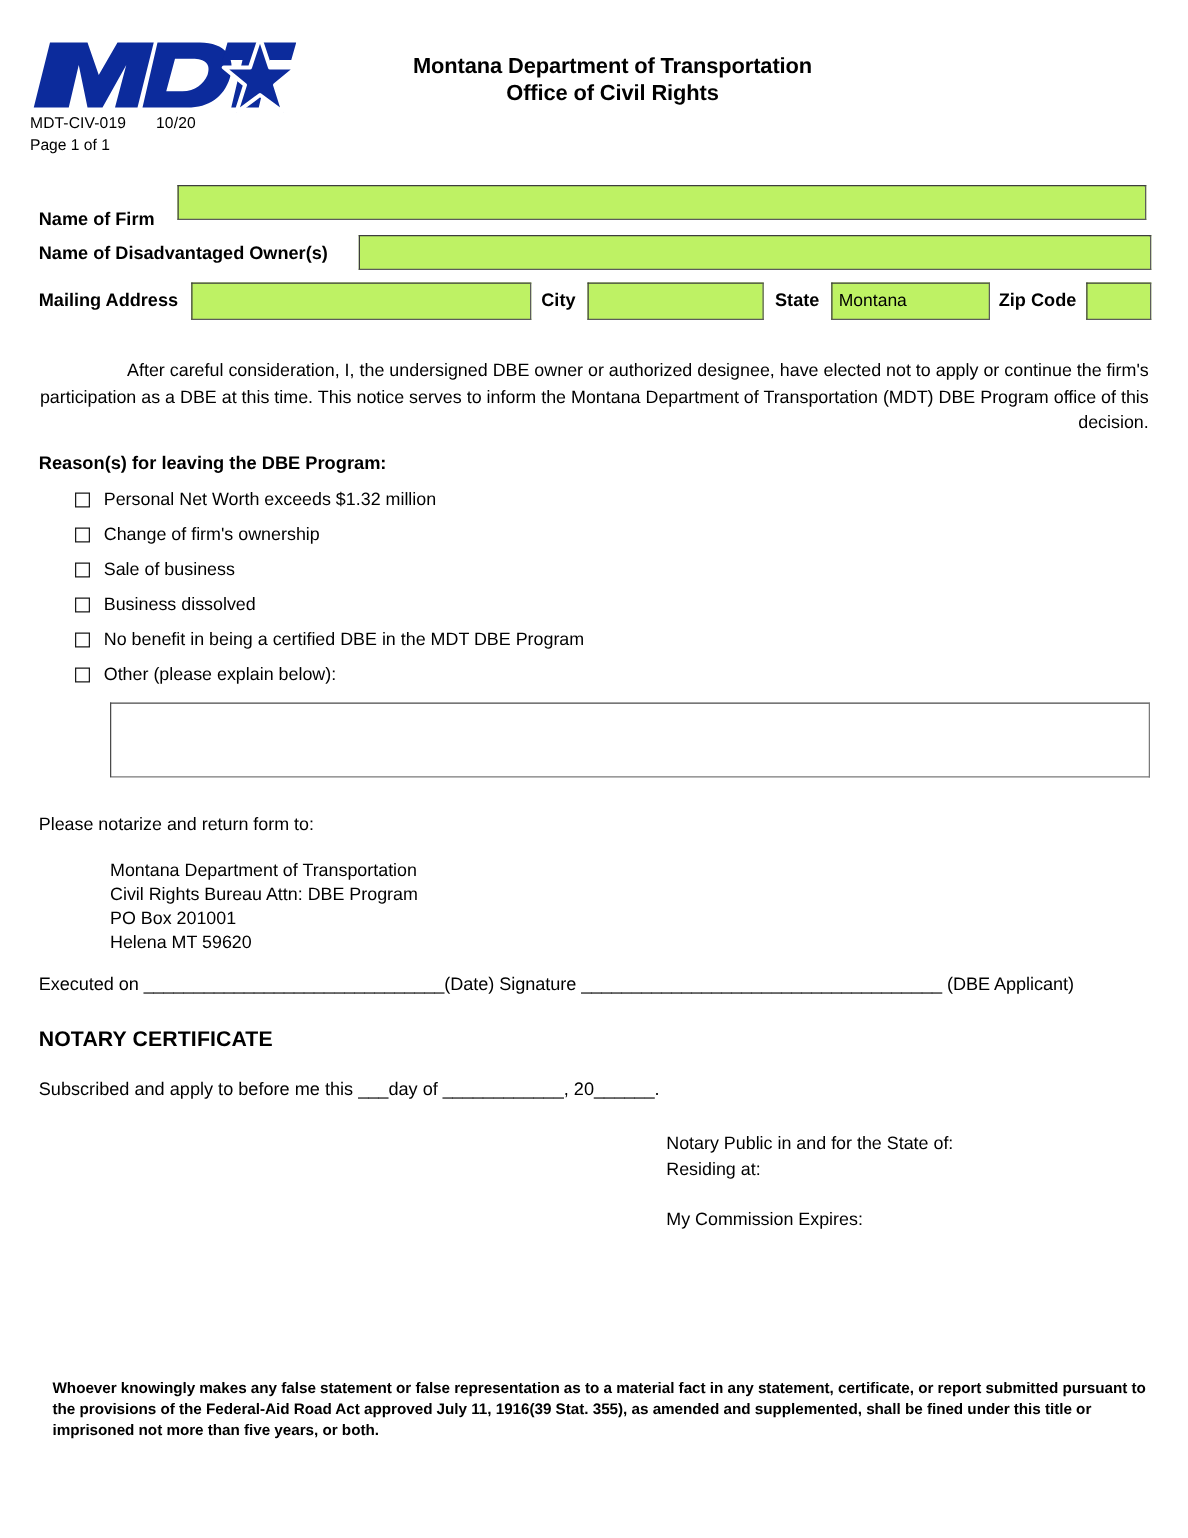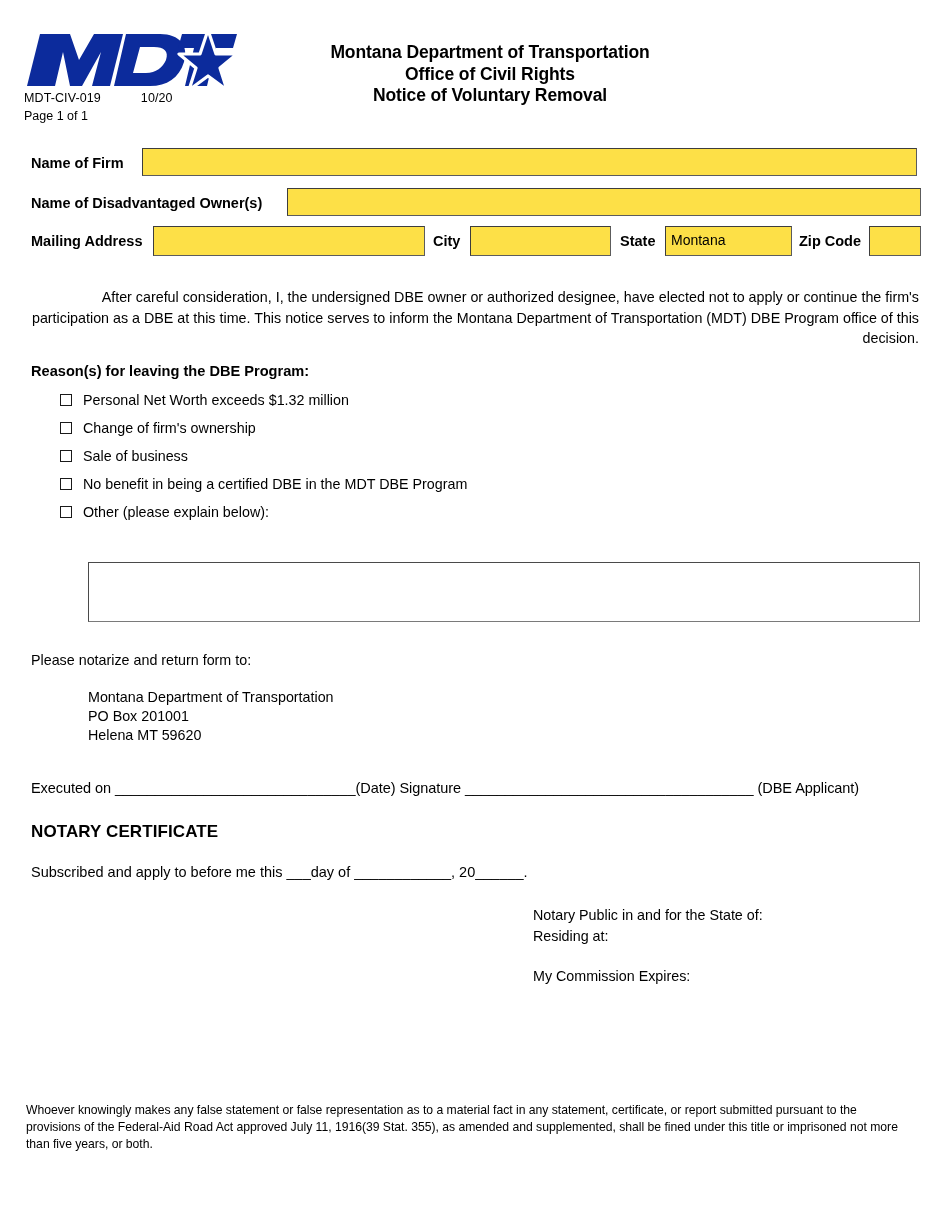--- a/index.html
+++ b/index.html
@@ -35,21 +35,21 @@
   .formcode {
     position: absolute;
     left: 24px;
     top: 91px;
     font-size: 12.5px;
     letter-spacing: 0.1px;
     white-space: nowrap;
   }
   .formcode .rev {
     display: inline-block;
-    margin-left: 40px;
+    margin-left: 24px;
   }
   .pageno {
     position: absolute;
     left: 24px;
     top: 109px;
     font-size: 12.5px;
   }
 
   .title-block {
     position: absolute;
@@ -69,21 +69,21 @@
     font-weight: bold;
     font-size: 14.5px;
     white-space: nowrap;
   }
   .box {
     position: absolute;
     box-sizing: border-box;
     border: 1.3px solid #5c5c5c;
     border-top-color: #3d3d3d;
     border-left-color: #3d3d3d;
-    background: #fde047;
+    background: #bef264;
   }
   .box.value {
     font-size: 14px;
     line-height: 26px;
     padding-left: 5px;
     color: #000;
     white-space: nowrap;
     overflow: hidden;
   }
 
@@ -189,26 +189,27 @@
     position: absolute;
     left: 533px;
     top: 905px;
     font-size: 14.3px;
     line-height: 21px;
   }
   .notary-block .gap { height: 19px; }
 
   .footer {
     position: absolute;
-    left: 26px;
+    left: 42px;
     top: 1102px;
     width: 886px;
     font-size: 12.2px;
     line-height: 17px;
     letter-spacing: -0.02px;
+    font-weight: bold;
   }
 </style>
 </head>
 <body>
 
 <div class="page">
 
   <div class="logo-wrap">
     <svg width="215" height="62" viewBox="0 0 215 62">
       <g fill="#0c2b9c">
@@ -227,24 +228,23 @@
   </div>
 
   <div class="formcode">
     <span>MDT-CIV-019</span><span class="rev">10/20</span>
   </div>
   <div class="pageno">Page 1 of 1</div>
 
   <div class="title-block">
     <div>Montana Department of Transportation</div>
     <div>Office of Civil Rights</div>
-    <div>Notice of Voluntary Removal</div>
-  </div>
-
-  <div class="fld-label" style="left:31px; top:155px;">Name of Firm</div>
+  </div>
+
+  <div class="fld-label" style="left:31px; top:168px;">Name of Firm</div>
   <div class="box value" style="left:142px; top:148px; width:775px; height:28px;"></div>
 
   <div class="fld-label" style="left:31px; top:195px;">Name of Disadvantaged Owner(s)</div>
   <div class="box value" style="left:287px; top:188px; width:634px; height:28px;"></div>
 
   <div class="fld-label" style="left:31px; top:233px;">Mailing Address</div>
   <div class="box value" style="left:153px; top:226px; width:272px; height:30px;"></div>
 
   <div class="fld-label" style="left:433px; top:233px;">City</div>
   <div class="box value" style="left:470px; top:226px; width:141px; height:30px;"></div>
@@ -267,34 +267,39 @@
     <div class="cb-row">
       <span class="cb-square"></span>
       <span class="cb-text">Change of firm's ownership</span>
     </div>
     <div class="cb-row">
       <span class="cb-square"></span>
       <span class="cb-text">Sale of business</span>
     </div>
     <div class="cb-row">
       <span class="cb-square"></span>
+      <span class="cb-text">Business dissolved</span>
+    </div>
+    <div class="cb-row">
+      <span class="cb-square"></span>
       <span class="cb-text">No benefit in being a certified DBE in the MDT DBE Program</span>
     </div>
     <div class="cb-row">
       <span class="cb-square"></span>
       <span class="cb-text">Other (please explain below):</span>
     </div>
   </div>
 
   <div class="explain-box"></div>
 
   <div class="plain" style="left:31px; top:651px;">Please notarize and return form to:</div>
 
   <div class="addr-block">
     <div>Montana Department of Transportation</div>
+    <div>Civil Rights Bureau Attn: DBE Program</div>
     <div>PO Box 201001</div>
     <div>Helena MT 59620</div>
   </div>
 
   <div class="exec-line">Executed on ______________________________(Date) Signature ____________________________________ (DBE Applicant)</div>
 
   <div class="notary-head">NOTARY CERTIFICATE</div>
   <div class="sworn">Subscribed and apply to before me this ___day of ____________, 20______.</div>
 
   <div class="notary-block">

